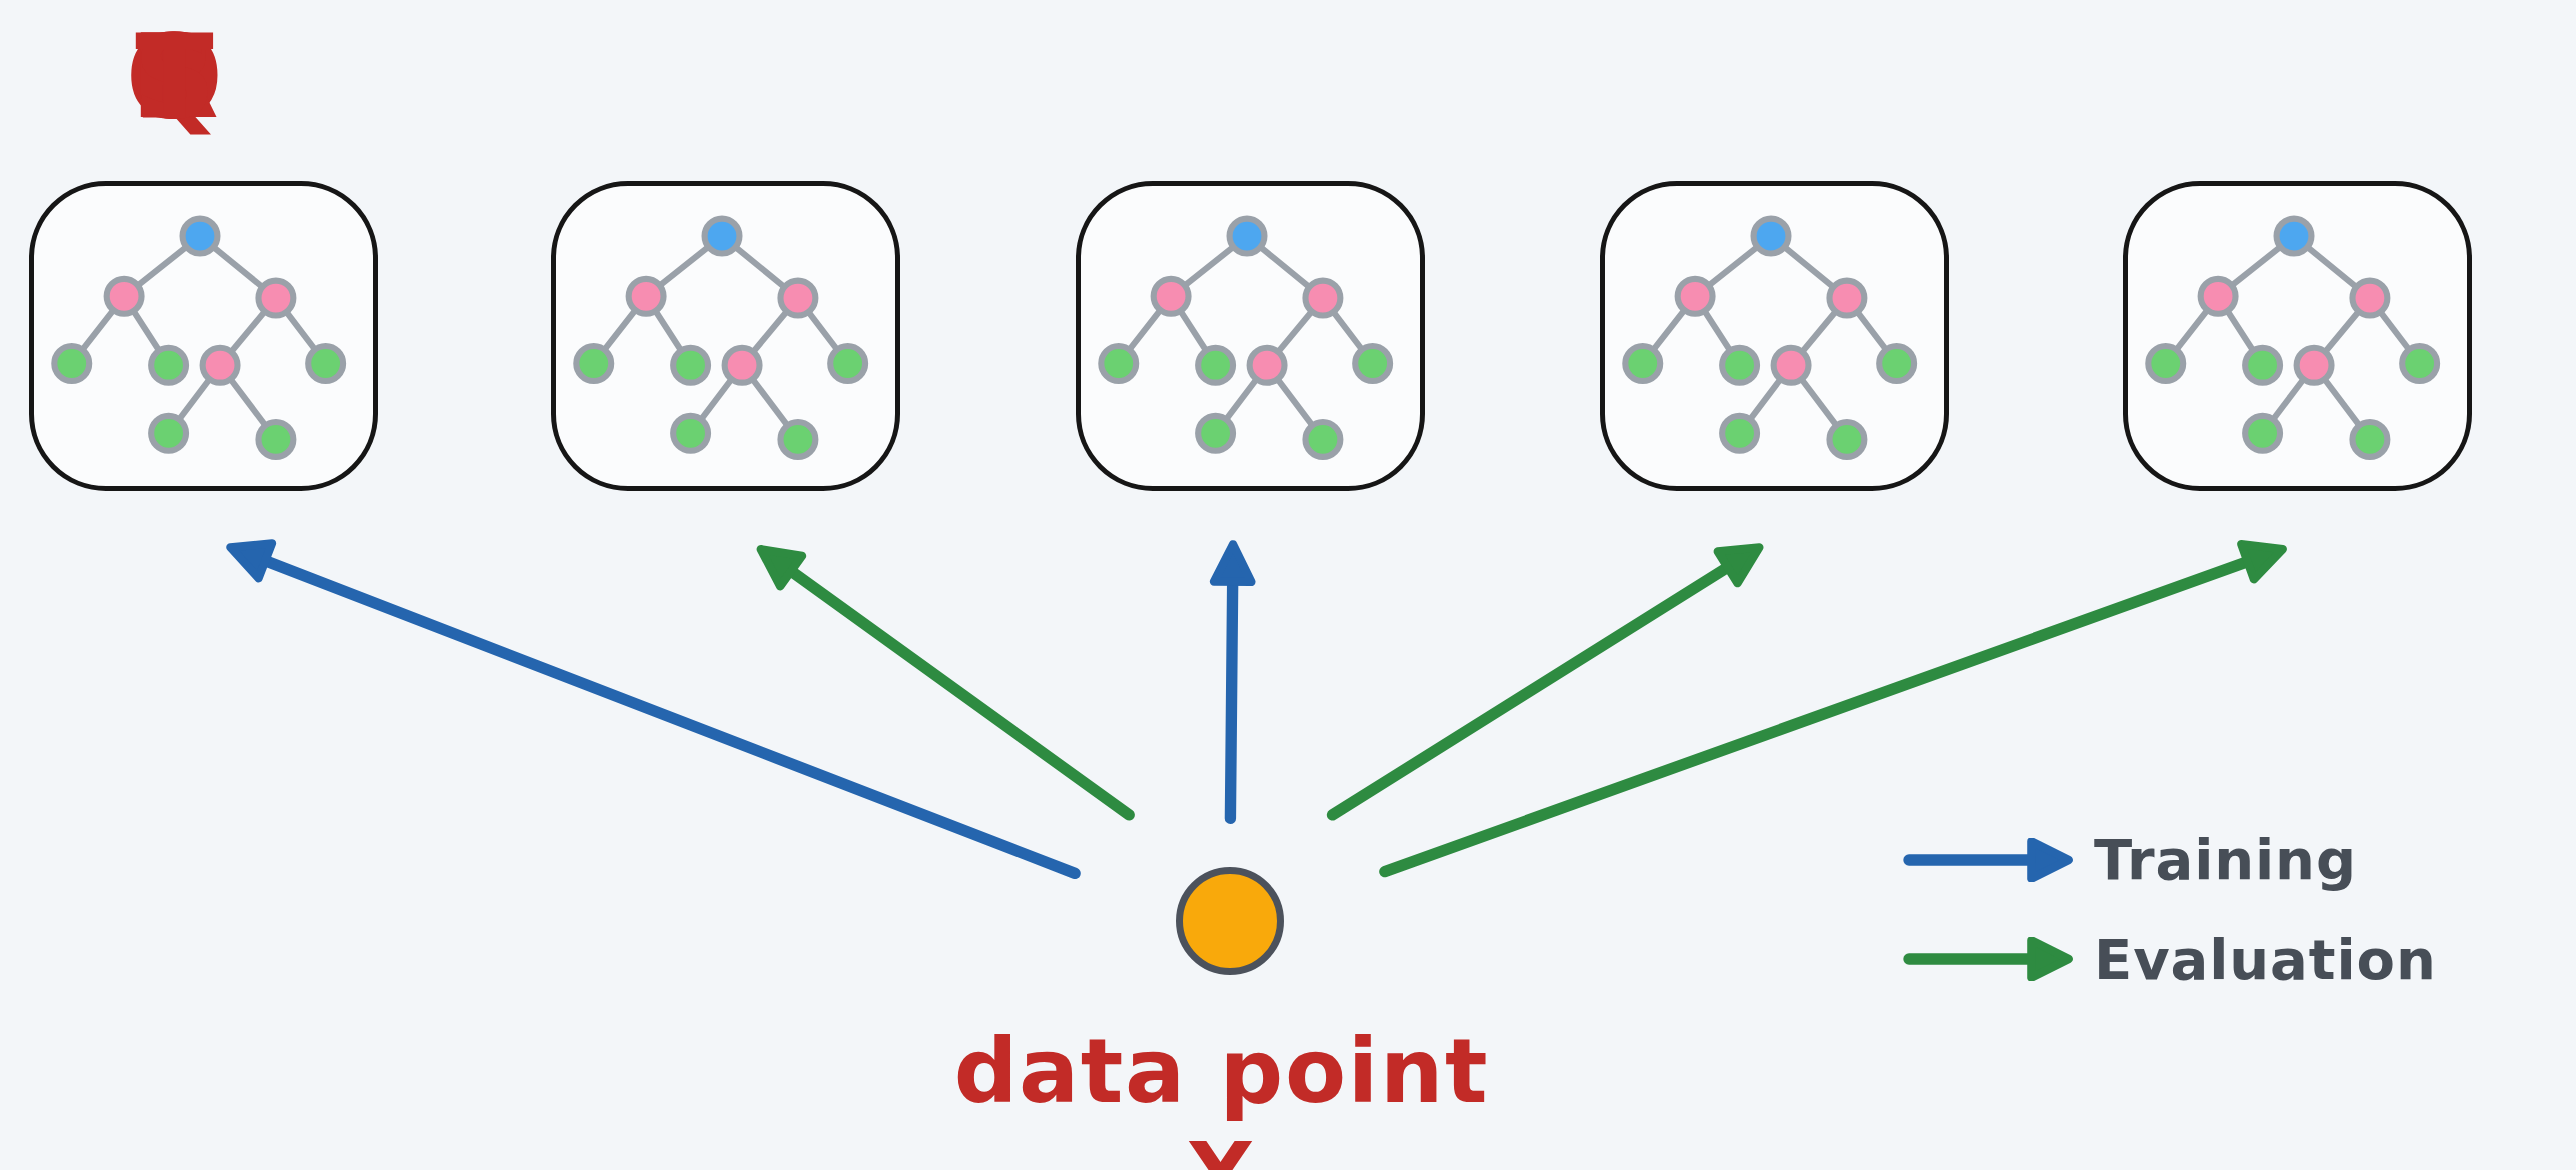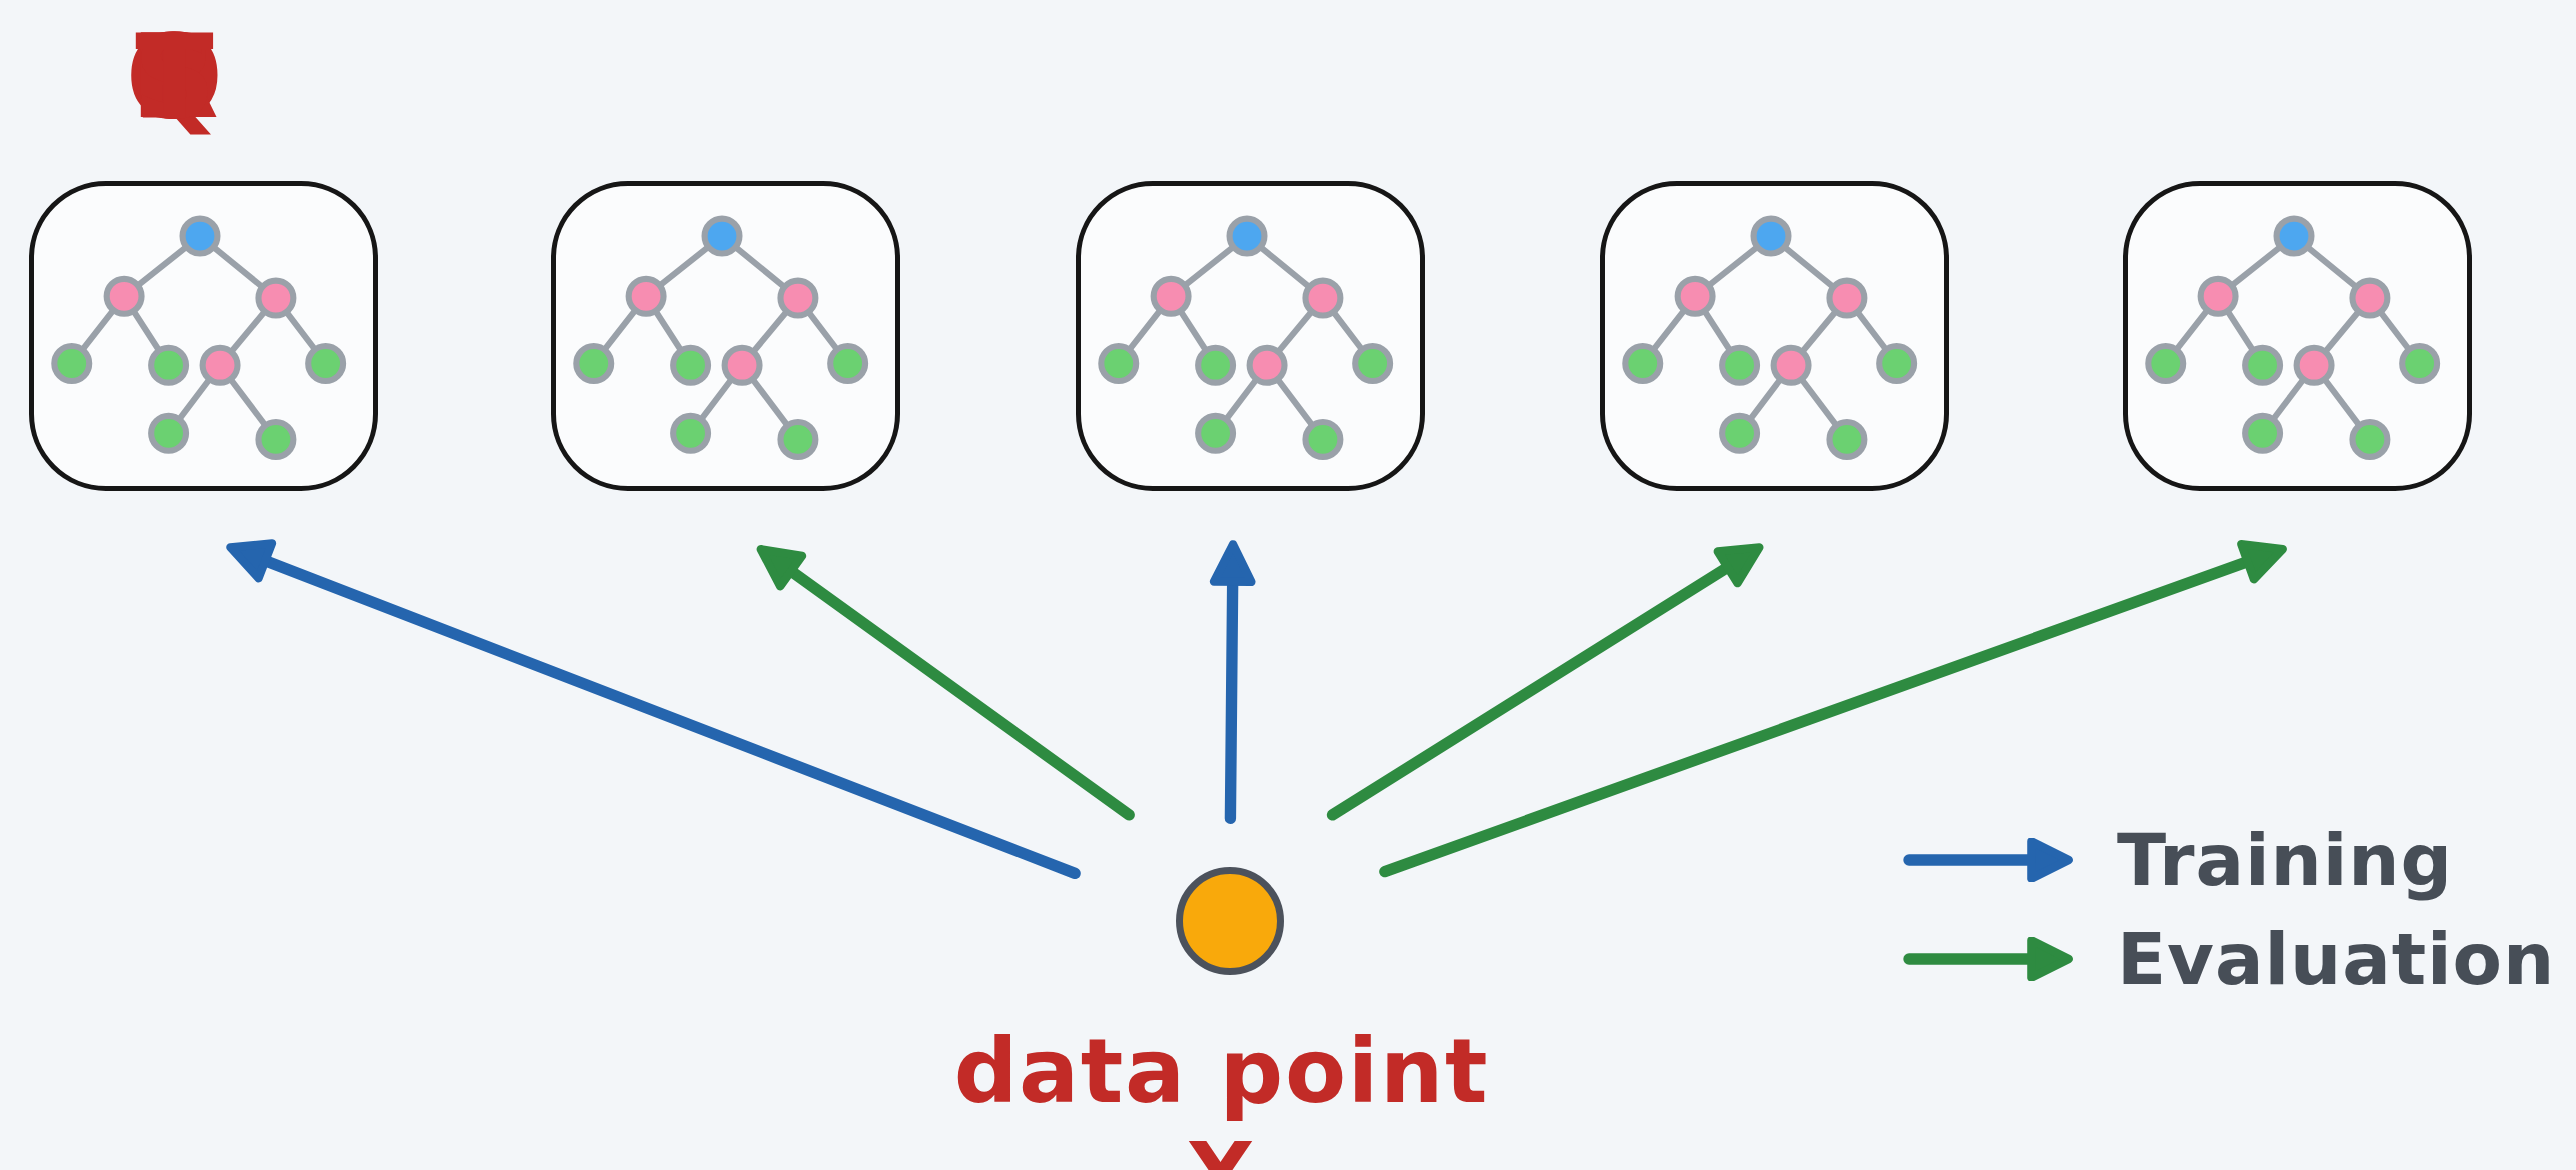--- a/index.html
+++ b/index.html
@@ -45,21 +45,21 @@
     position:absolute;left:916px;top:1019px;width:611px;height:131px;
     text-align:center;font-size:89px;font-weight:bold;letter-spacing:1.7px;
     color:var(--label-red);
   }
 
   .legend{position:absolute;left:1902px;top:807px;width:663px;}
   .legend-row{display:flex;align-items:center;height:105px;}
   .legend-row + .legend-row{margin-top:-5.2px;}
   .legend-arrow{width:192px;height:44px;flex:0 0 auto;}
   .legend-label{
-    margin-left:23px;font-size:72px;font-weight:600;
+    font-size:56px;font-weight:600;
     color:var(--legend-text);letter-spacing:0.9px;
   }
 </style>
 </head>
 <body style="--panel-fill: #fbfcfd; --panel-border: #161616; --label-red: #c22b27; --legend-text: #474e57; --dp-fill: #f9a90b; --dp-border: #4c525c; background: rgb(243, 246, 249);">
 
 <div class="canvas">
 
   <svg class="arrows-layer" viewBox="0 0 2952 1341" width="2576" height="1170">
       <line x1="1232" y1="1001" x2="270.46338504034065" y2="629.8806047524122" stroke="#2565ae" stroke-width="13" stroke-linecap="round" marker-end="url(#head-training)"></line>

